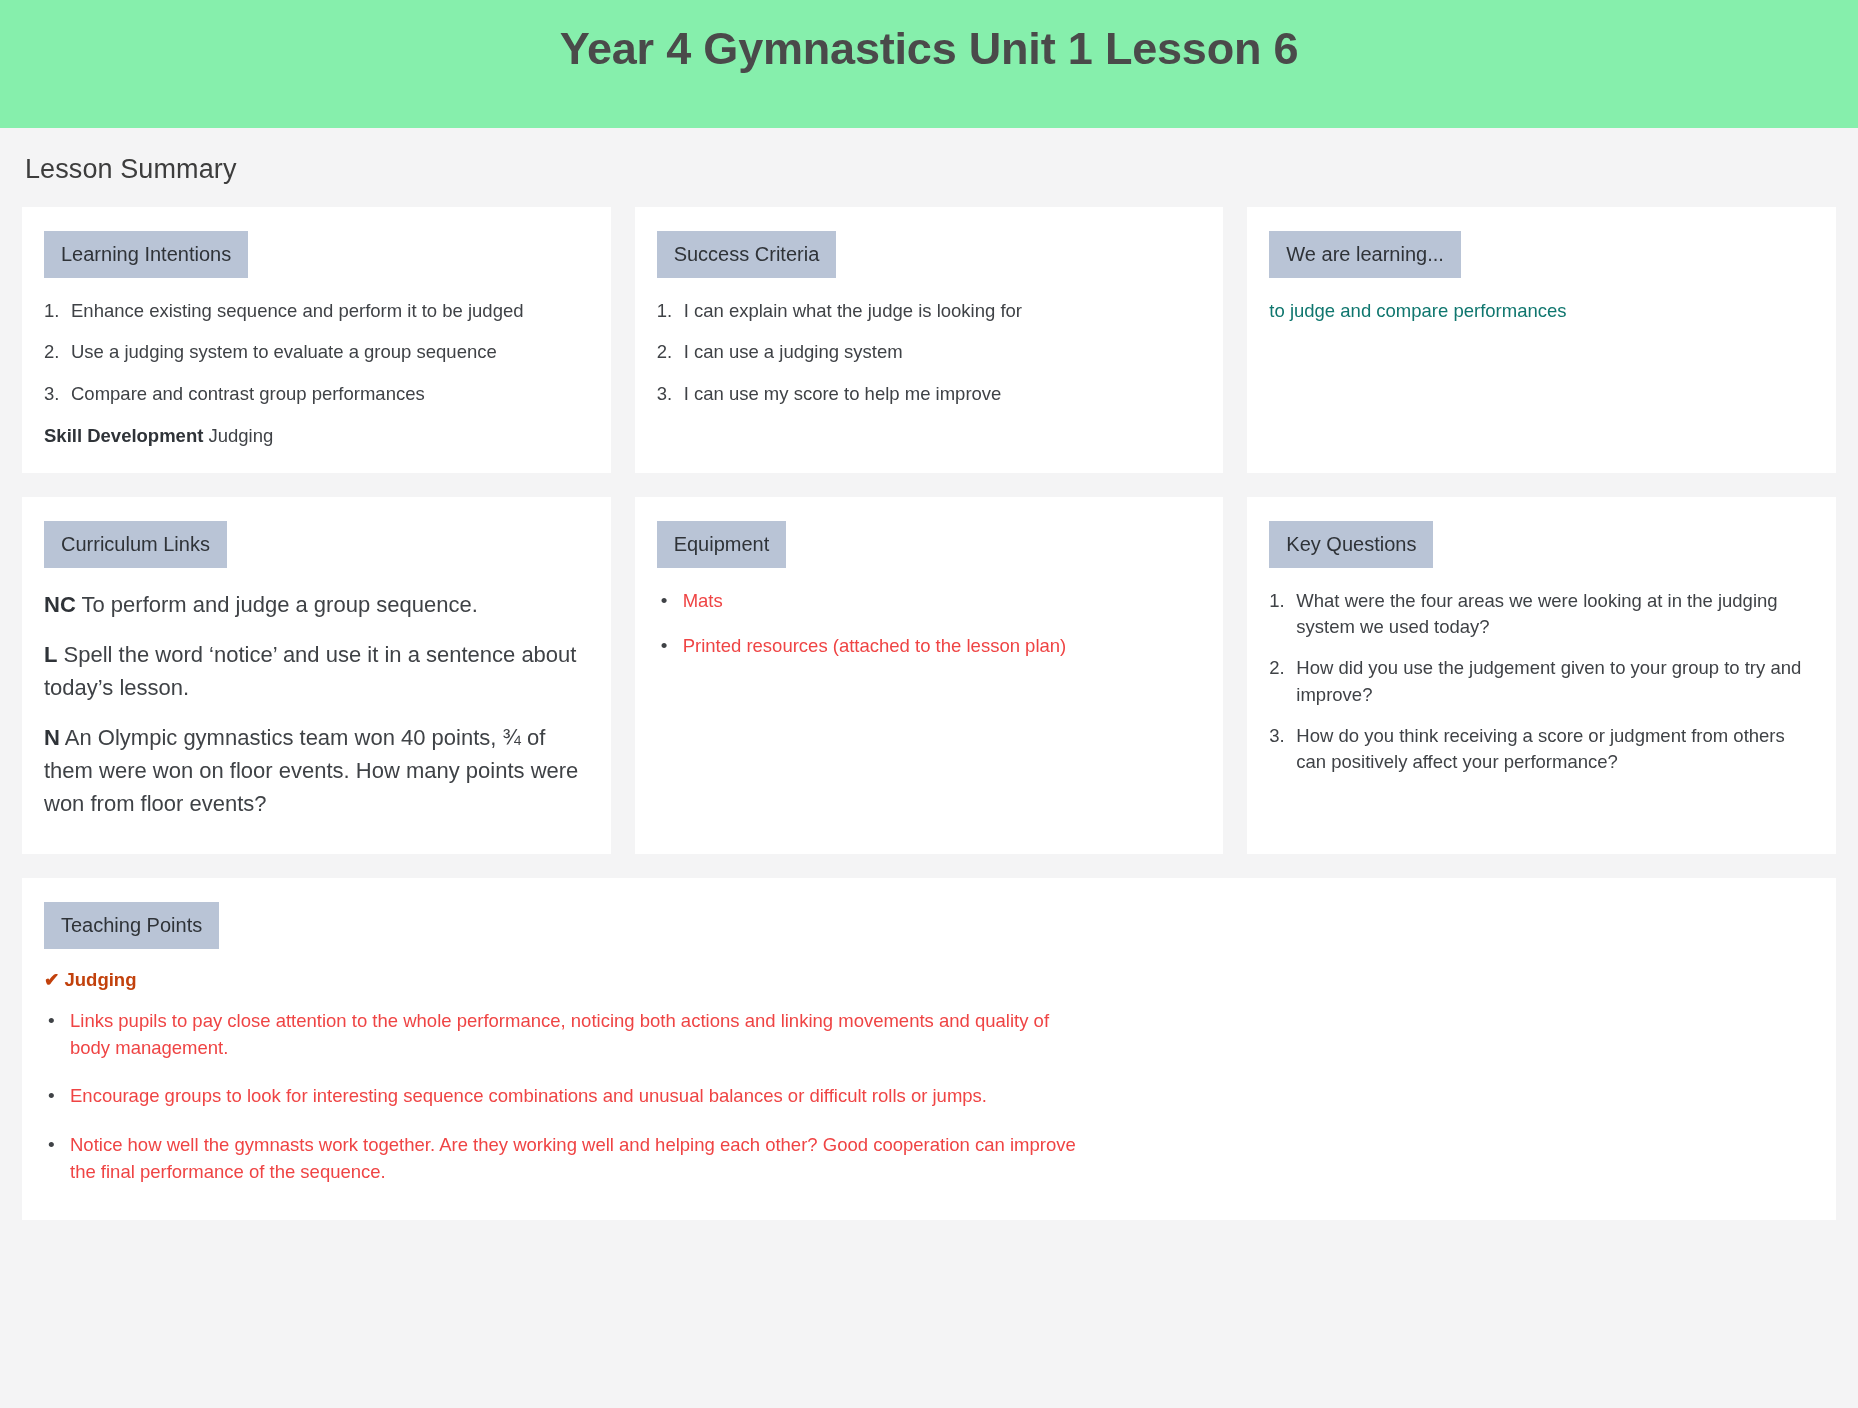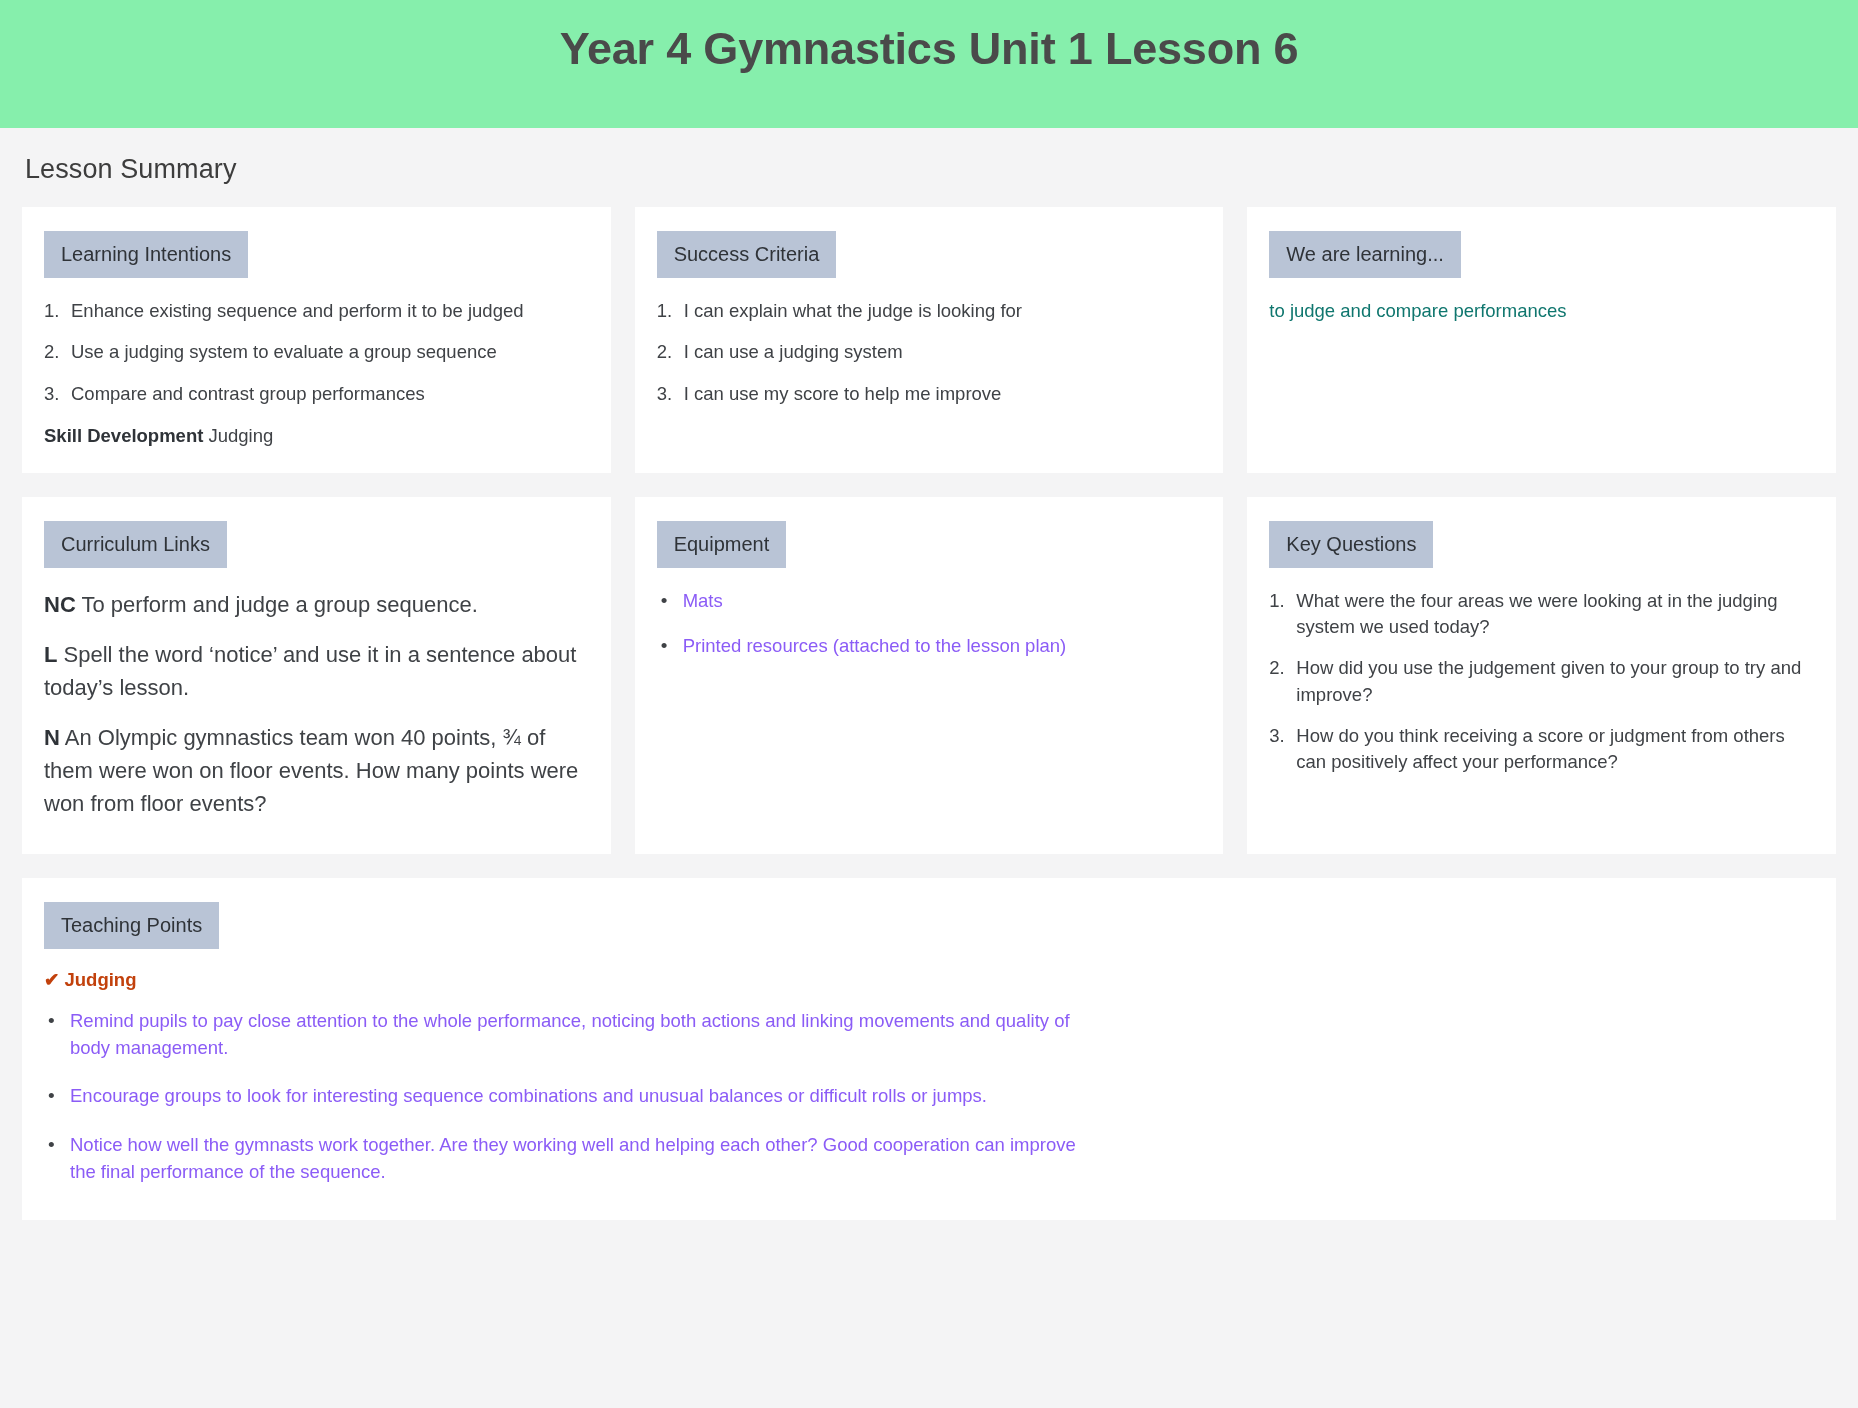--- a/index.html
+++ b/index.html
@@ -110,21 +110,21 @@
   .skill-line {
     font-size: 18.5px;
     color: #3f4246;
     margin-top: 18px;
   }
   .skill-line b { font-weight: bold; color: #2f3338; }
 
   .bullets { list-style: none; }
   .bullets li {
     font-size: 18.5px;
-    color: #8b5cf6;
+    color: #ef4444;
     line-height: 1.45;
     margin-bottom: 18px;
     padding-left: 26px;
     position: relative;
   }
   .bullets li::before {
     content: "\2022";
     position: absolute;
     left: 4px;
     top: -1px;
@@ -250,20 +250,20 @@
       </div>
 
     </div>
 
     <div class="card-wide">
       <span class="badge">Teaching Points</span>
       <div class="tp-heading">
         <span class="tp-check">✔</span><span>Judging</span>
       </div>
       <ul class="bullets tp-bullets">
-        <li>Remind pupils to pay close attention to the whole performance, noticing both actions and linking movements and quality of body management.</li>
+        <li>Links pupils to pay close attention to the whole performance, noticing both actions and linking movements and quality of body management.</li>
         <li>Encourage groups to look for interesting sequence combinations and unusual balances or difficult rolls or jumps.</li>
         <li>Notice how well the gymnasts work together. Are they working well and helping each other? Good cooperation can improve the final performance of the sequence.</li>
       </ul>
     </div>
 
   </div>
 </div>
 
 </body></html>

